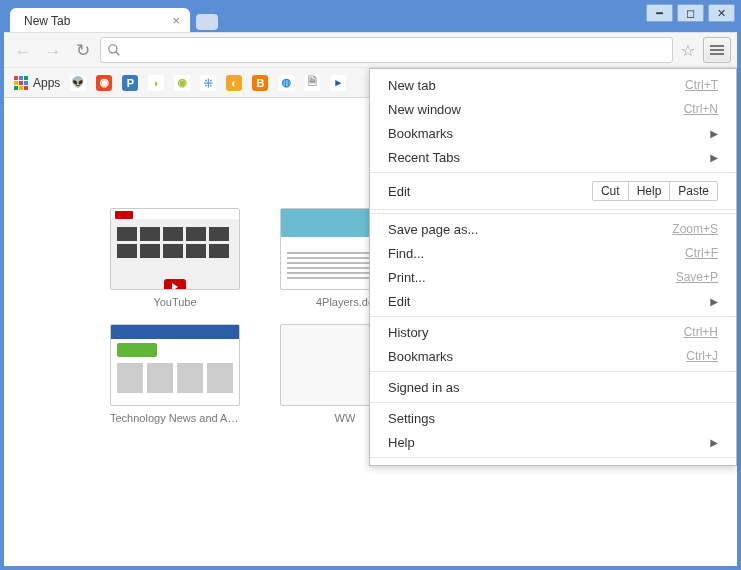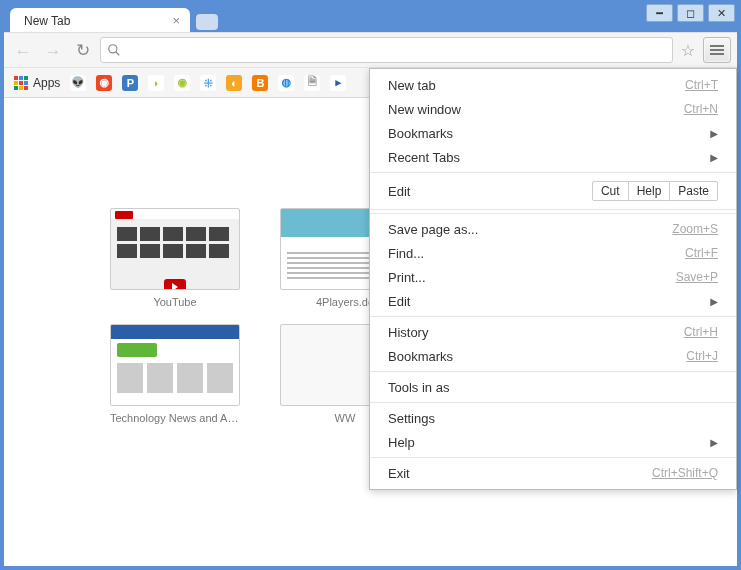--- a/index.html
+++ b/index.html
@@ -238,28 +238,24 @@
   <div class="menu-item">
       <span class="menu-label">History</span>
       <span class="menu-shortcut">Ctrl+H</span>
     </div>
   <div class="menu-item">
       <span class="menu-label">Bookmarks</span>
       <span class="menu-shortcut">Ctrl+J</span>
     </div>
   <div class="menu-sep"></div>
   <div class="menu-item">
-      <span class="menu-label">Tools in as</span>
+      <span class="menu-label">Signed in as</span>
     </div>
   <div class="menu-sep"></div>
   <div class="menu-item">
       <span class="menu-label">Settings</span>
     </div>
   <div class="menu-item">
       <span class="menu-label">Help</span>
       <span class="menu-arrow">▶</span>
     </div>
   <div class="menu-sep"></div>
-  <div class="menu-item">
-      <span class="menu-label">Exit</span>
-      <span class="menu-shortcut">Ctrl+Shift+Q</span>
-    </div>
 </div>
 
 </body></html>

